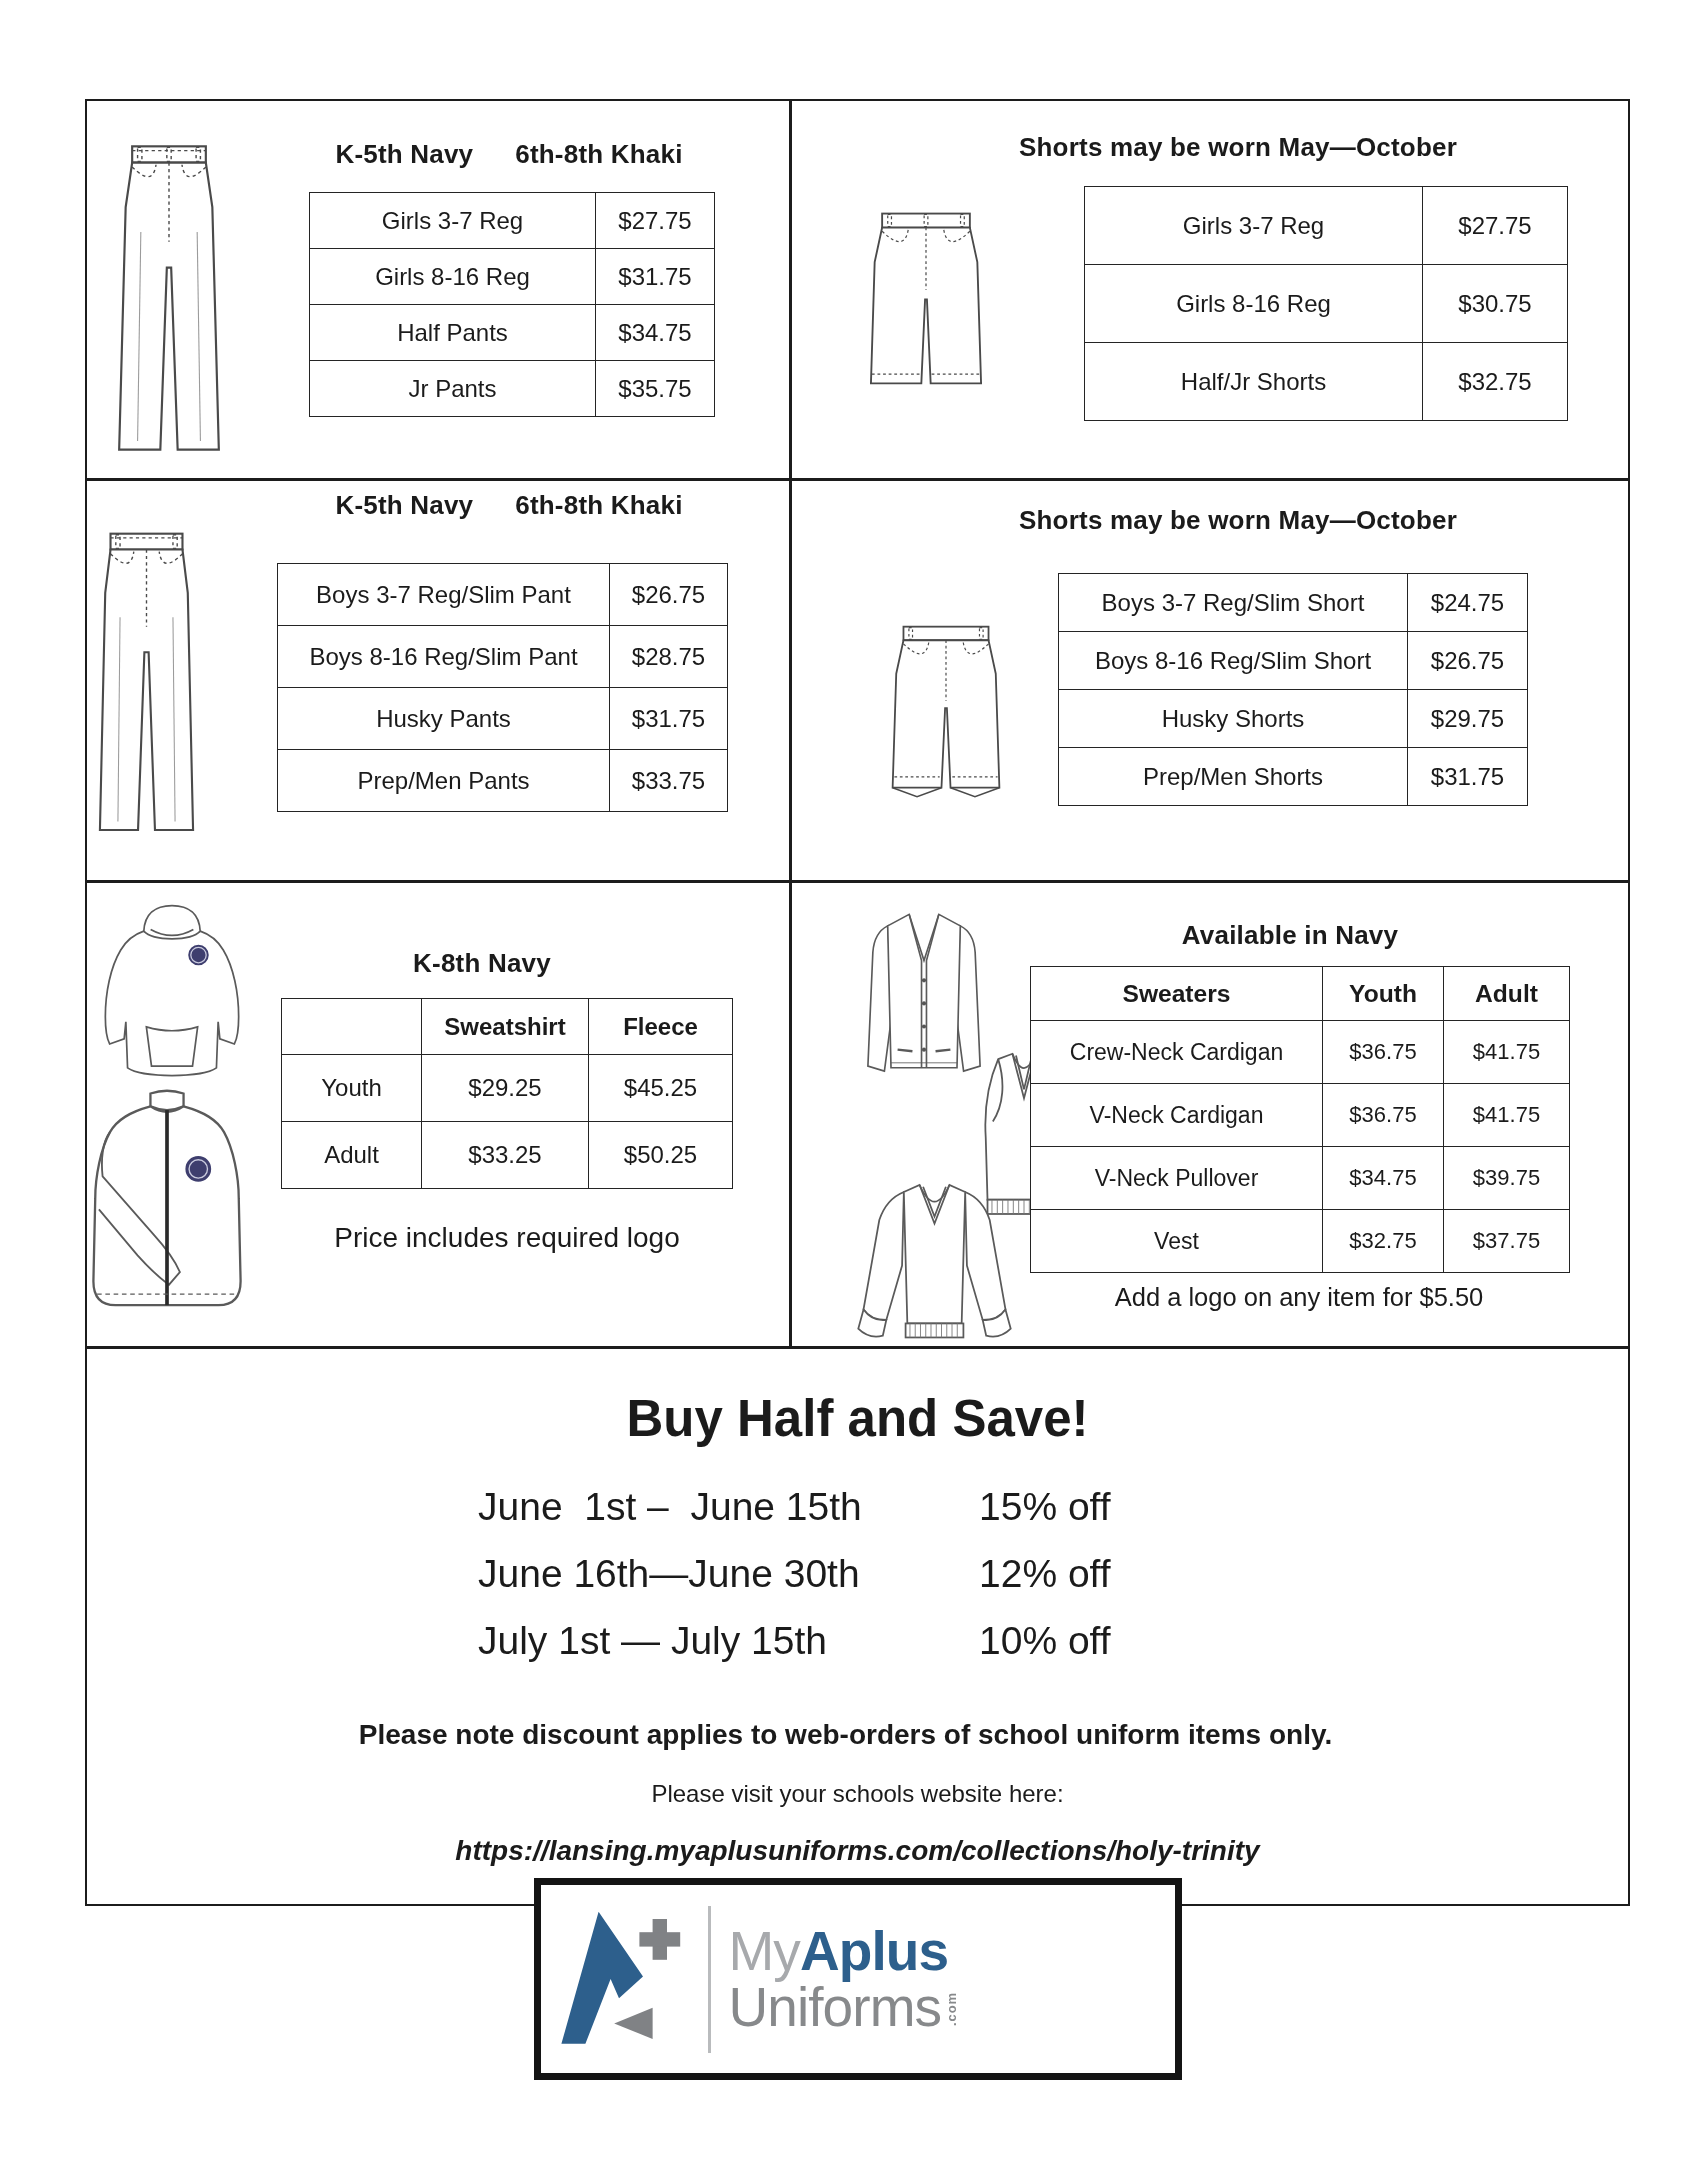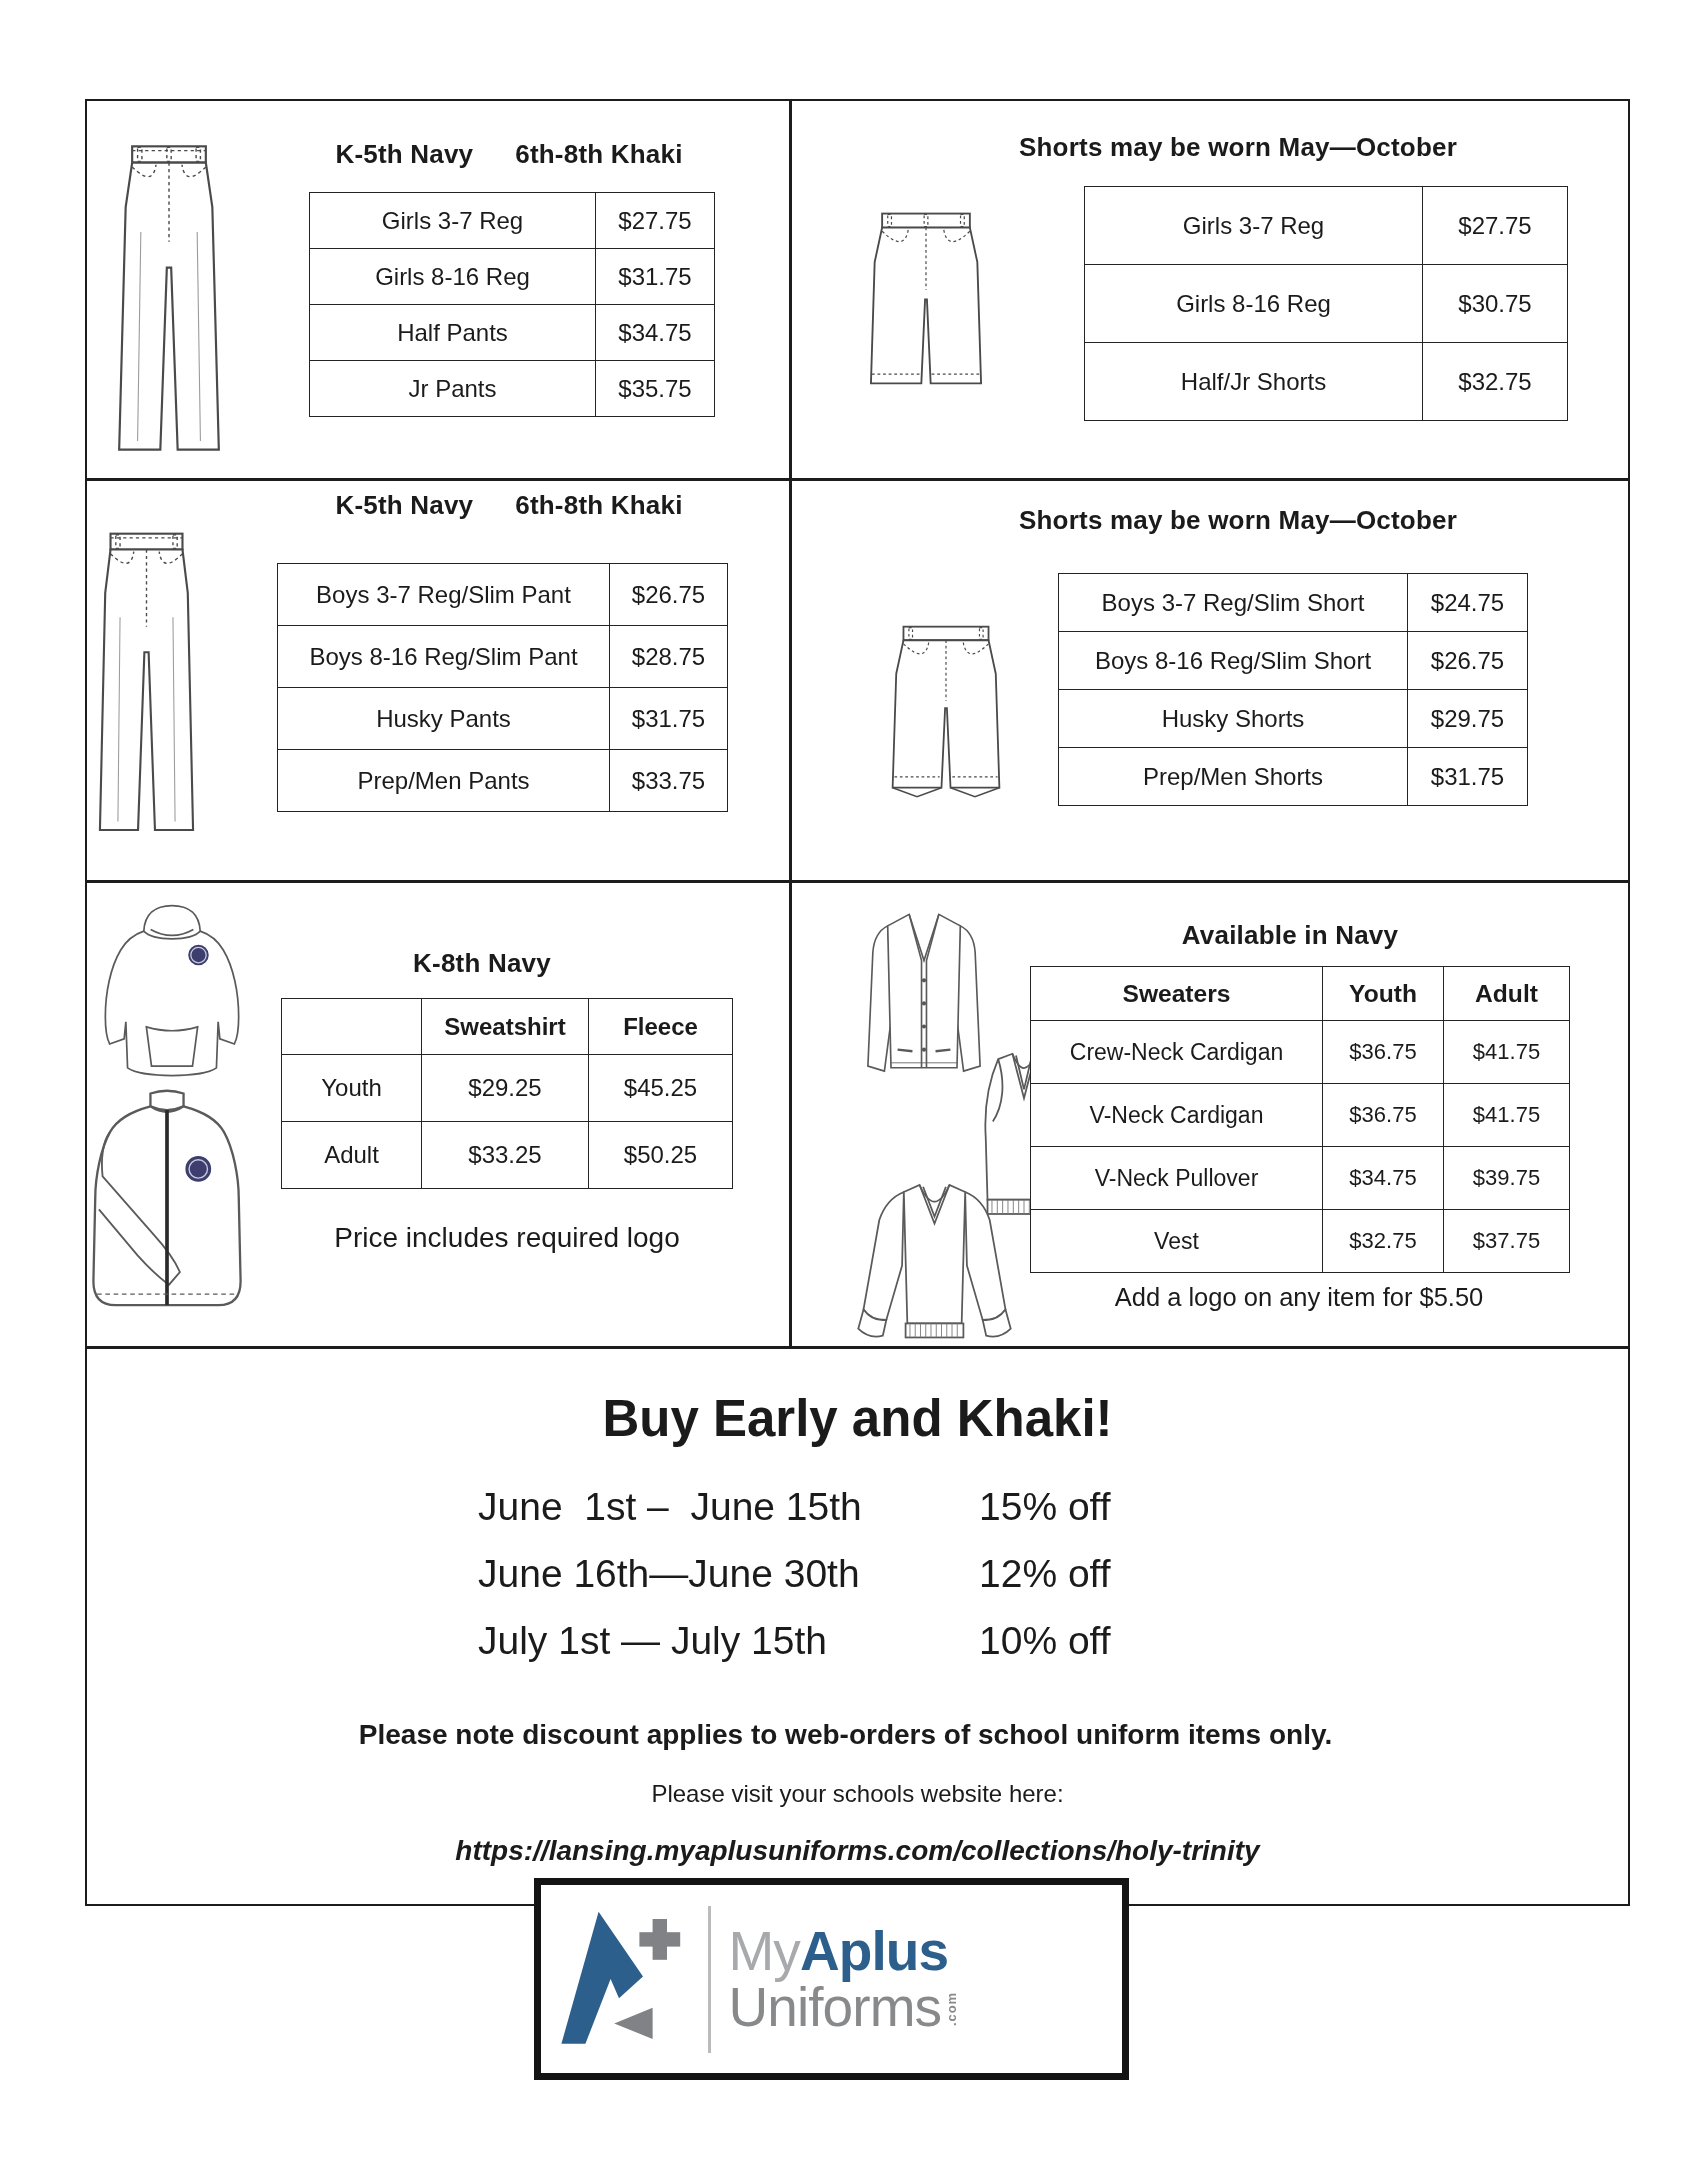--- a/index.html
+++ b/index.html
@@ -30,21 +30,21 @@
   .ptable th{font-weight:bold;}
   .ptable .sm{font-size:22px;}
   .note{position:absolute;text-align:center;font-size:28px;}
   .note-lg{position:absolute;text-align:center;font-size:25.5px;}
   .promo-title{position:absolute;left:85px;width:1545px;text-align:center;font-size:51px;font-weight:bold;}
   .discount-line{position:absolute;font-size:39px;white-space:pre;}
   .promo-note{position:absolute;left:73px;width:1545px;text-align:center;font-size:28px;font-weight:bold;}
   .promo-visit{position:absolute;left:85px;width:1545px;text-align:center;font-size:24px;}
   .promo-url{position:absolute;left:85px;width:1545px;text-align:center;font-size:28px;font-weight:bold;font-style:italic;margin-top:16px;}
   .logo-box{
-    position:absolute;left:534px;top:1878px;width:595px;height:202px;box-sizing:border-box;
+    position:absolute;left:534px;top:1878px;width:648px;height:202px;box-sizing:border-box;
     border:7px solid #141414;background:#ffffff;z-index:5;
     display:flex;align-items:center;padding:0 17.6px;gap:17.6px;
   }
   .logo-divider{width:2.6px;height:147px;background:#b9bbbd;flex:0 0 auto;}
   .logo-text{display:flex;flex-direction:column;line-height:1.02;}
   .logo-line1{font-size:55px;letter-spacing:-0.9px;}
   .logo-line2{font-size:55px;letter-spacing:-0.9px;display:flex;align-items:flex-end;}
   .logo-my{color:#a7a9ac;font-weight:400;}
   .logo-aplus{font-weight:700;}
   .logo-uniforms{color:#87898b;font-weight:400;}
@@ -372,21 +372,21 @@
     <tr style="height:63px">
       <td class="sm" style="font-size:23px">Vest</td>
       <td class="sm">$32.75</td>
       <td class="sm">$37.75</td>
     </tr>
   </tbody>
     </table>
 
   <div class="note-lg" style="left:1018px;top:1283px;width:562px">Add a logo on any item for $5.50</div>
 
-  <div class="promo-title" style="top:1389px">Buy Early and Khaki!</div>
+  <div class="promo-title" style="top:1389px">Buy Half and Save!</div>
 
   <div class="discount-line" style="left:478px;top:1485px">June  1st –  June 15th</div>
   <div class="discount-line" style="left:979px;top:1485px">15% off</div>
 
   <div class="discount-line" style="left:478px;top:1552px">June 16th—June 30th</div>
   <div class="discount-line" style="left:979px;top:1552px">12% off</div>
 
   <div class="discount-line" style="left:478px;top:1619px">July 1st — July 15th</div>
   <div class="discount-line" style="left:979px;top:1619px">10% off</div>
 

